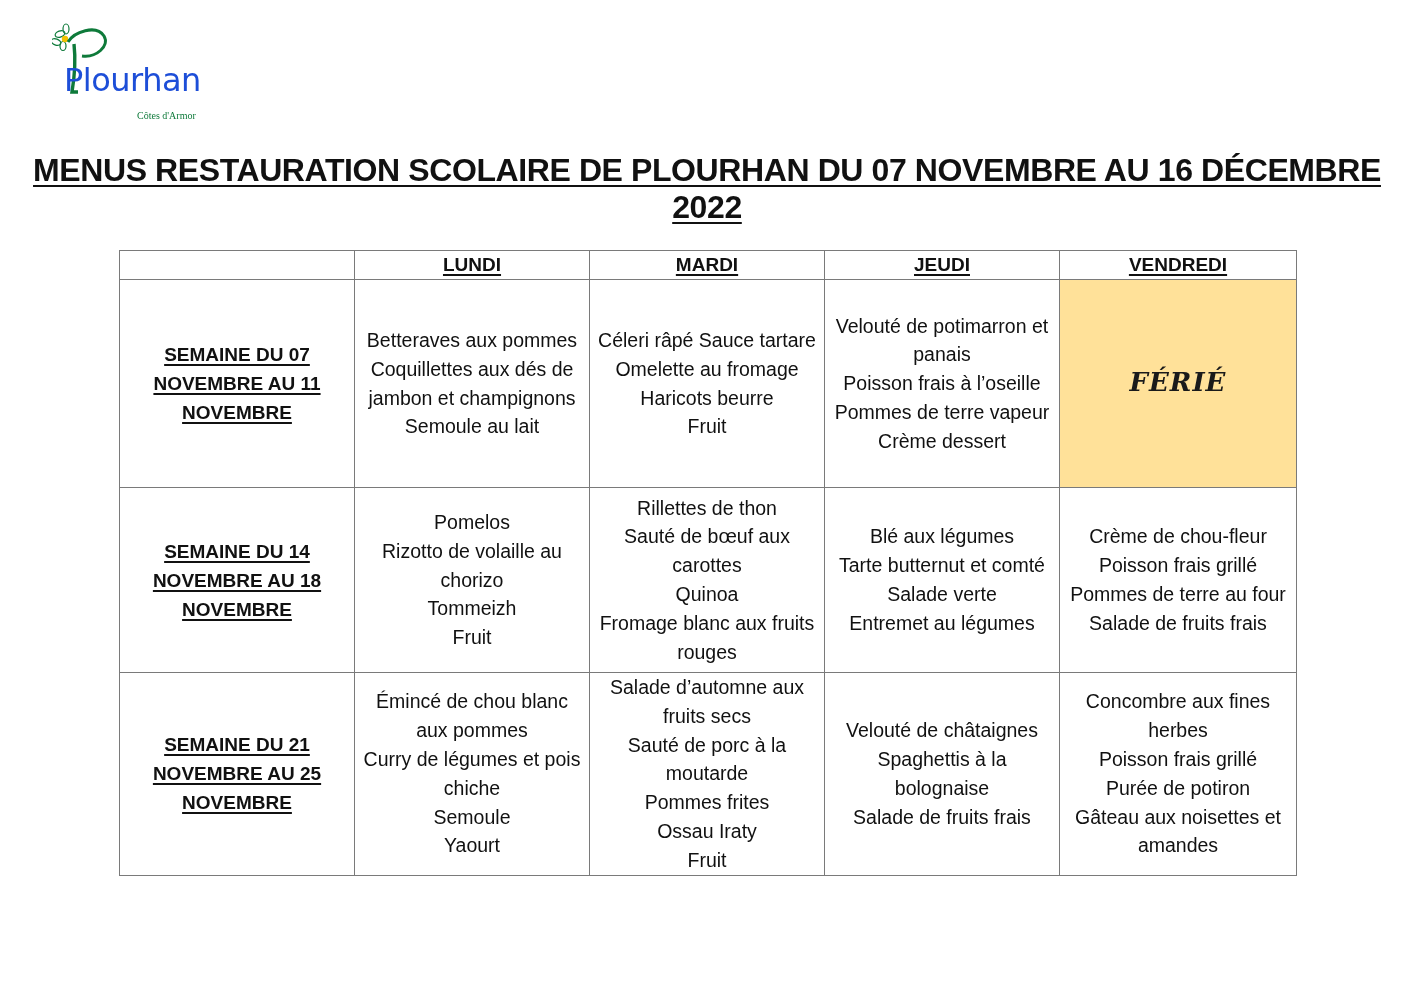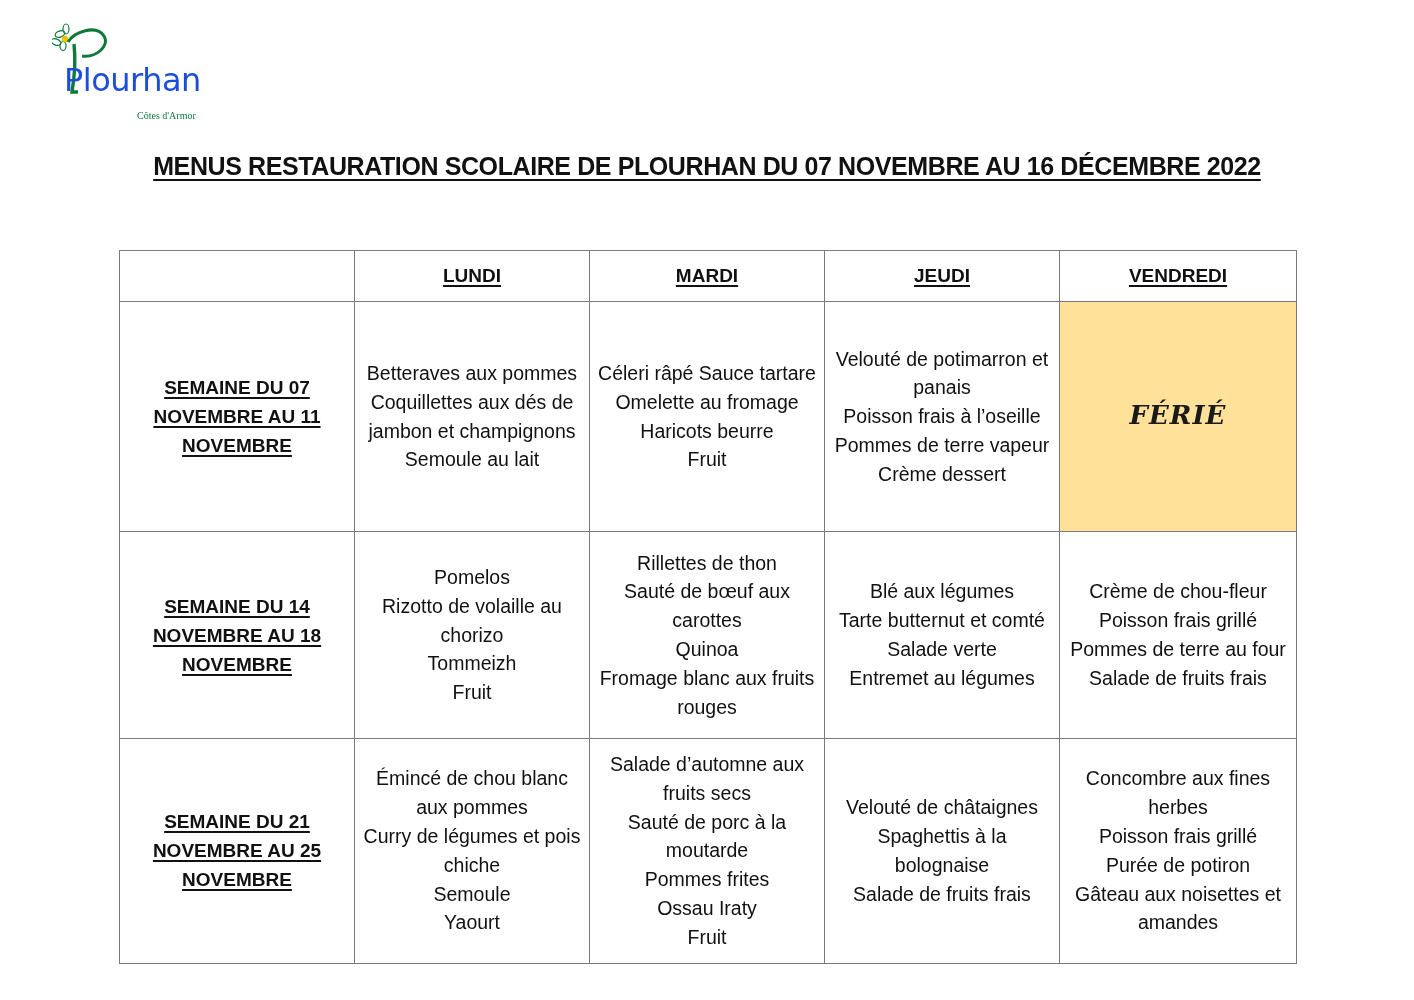--- a/index.html
+++ b/index.html
@@ -44,39 +44,39 @@
       font-family: Liberation Serif, serif;
     }
     .doc-title {
       position: absolute;
       left: 0;
       top: 152px;
       width: 1414px;
       text-align: center;
       font-family: "Liberation Sans", sans-serif;
       font-weight: bold;
-      font-size: 25px;
+      font-size: 32px;
       letter-spacing: -0.4px;
       text-decoration: underline;
       text-decoration-thickness: 2px;
       text-underline-offset: 4px;
     }
     table.menu {
       position: absolute;
       left: 119px;
       top: 250px;
       width: 1177px;
       border-collapse: collapse;
       table-layout: fixed;
     }
     table.menu td, table.menu th {
       border: 1.5px solid #7a7a7a;
       text-align: center;
       vertical-align: middle;
-      padding: 11px 6px;
+      padding: 0 6px;
       font-size: 19.5px;
       line-height: 28.8px;
       font-weight: normal;
     }
     table.menu thead th {
       height: 28px;
       font-weight: bold;
       font-size: 19px;
       line-height: 26px;
       text-decoration: underline;

